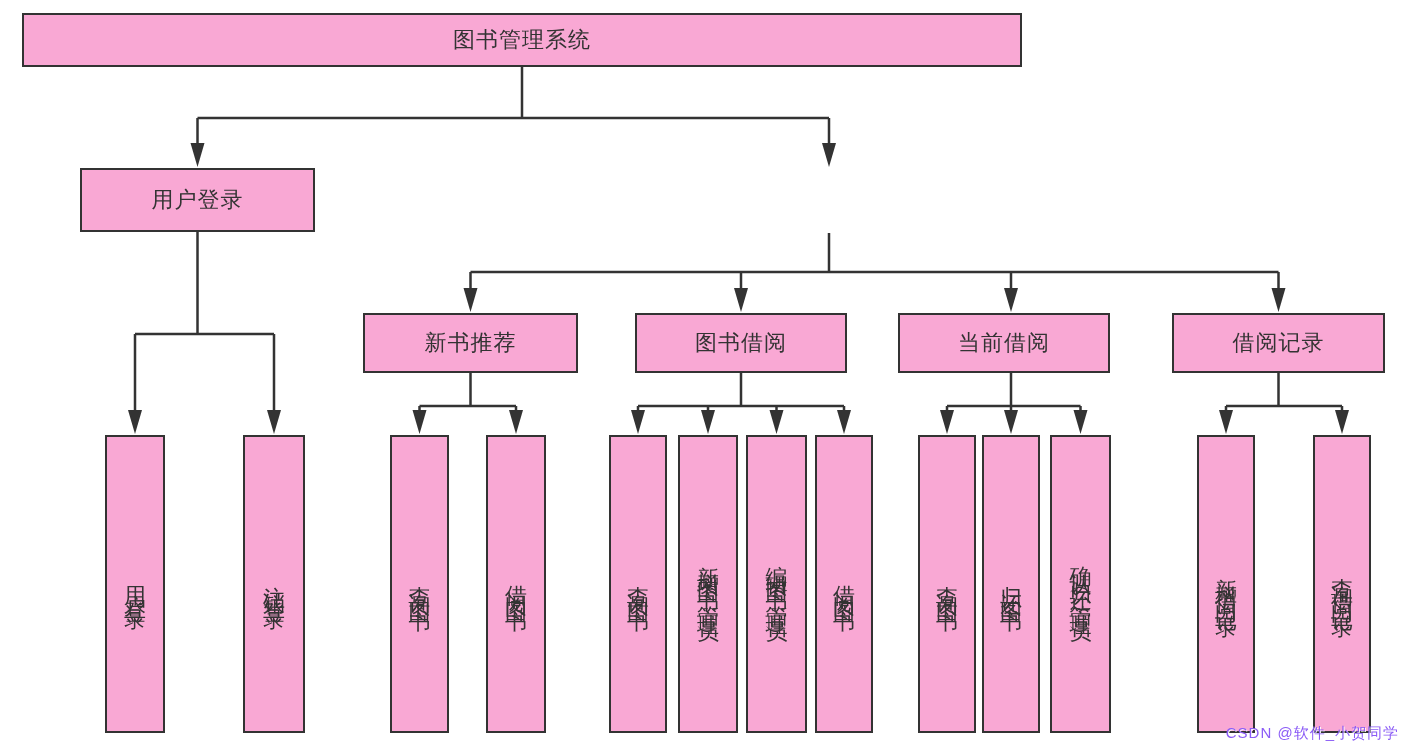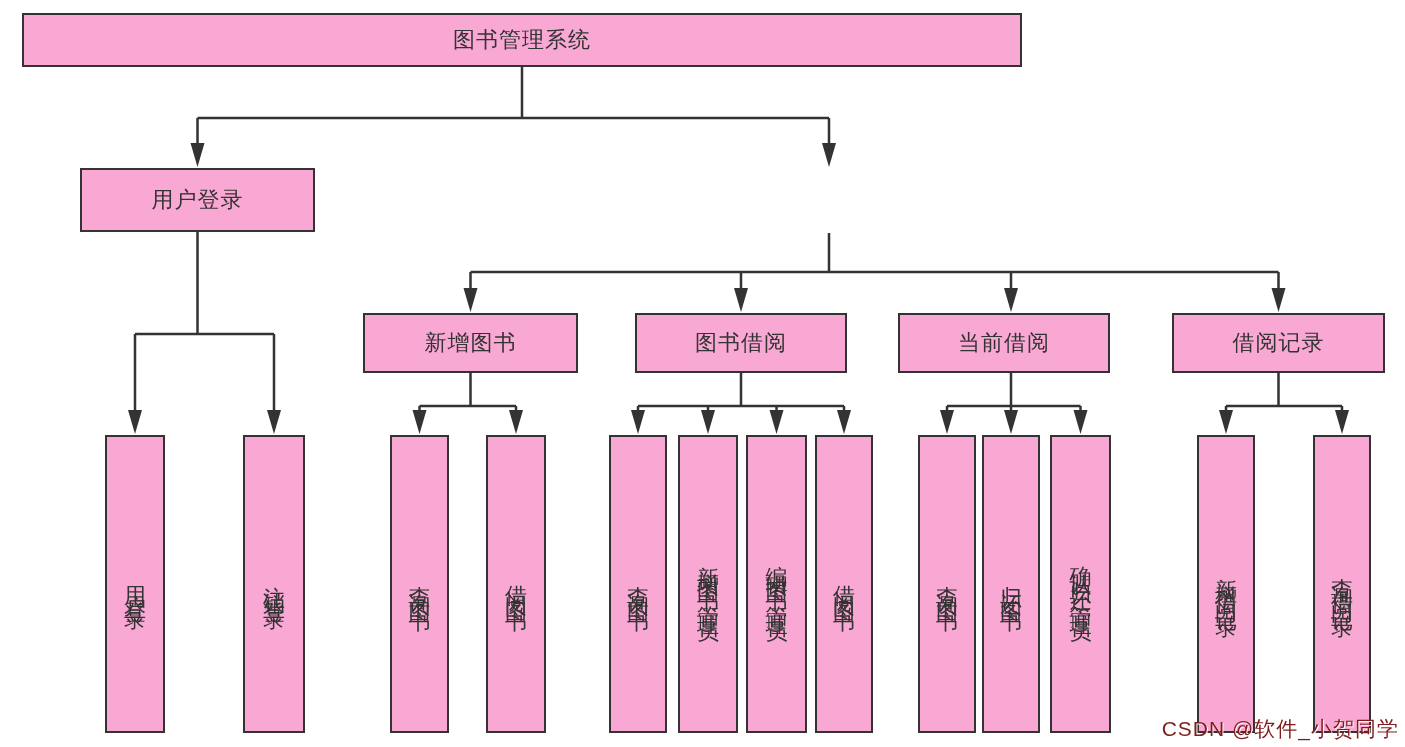--- a/index.html
+++ b/index.html
@@ -30,22 +30,22 @@
     text-orientation:mixed;
     letter-spacing:8px;
     font-size:22px;
     line-height:1;
     white-space:nowrap;
   }
   .watermark{
     position:absolute;
     right:6px;
     bottom:4px;
-    font-size:21px;
-    color:#7f1d1d;
+    font-size:15px;
+    color:#8b5cf6;
     letter-spacing:1px;
     text-shadow:1px 1px 0 rgba(255,255,255,.9);
     z-index:3;
   }
 </style>
 </head>
 <body>
 
 <div class="stage">
 
@@ -91,21 +91,21 @@
 
   <div class="box" style="left:22px;top:13px;width:1000px;height:54px;">
     <span>图书管理系统</span>
   </div>
 
   <div class="box" style="left:80px;top:168px;width:235px;height:64px;">
     <span>用户登录</span>
   </div>
 
   <div class="box" style="left:363px;top:313px;width:215px;height:60px;">
-    <span>新增图书</span>
+    <span>新书推荐</span>
   </div>
   <div class="box" style="left:635px;top:313px;width:212px;height:60px;">
     <span>图书借阅</span>
   </div>
   <div class="box" style="left:898px;top:313px;width:212px;height:60px;">
     <span>当前借阅</span>
   </div>
   <div class="box" style="left:1172px;top:313px;width:213px;height:60px;">
     <span>借阅记录</span>
   </div>

